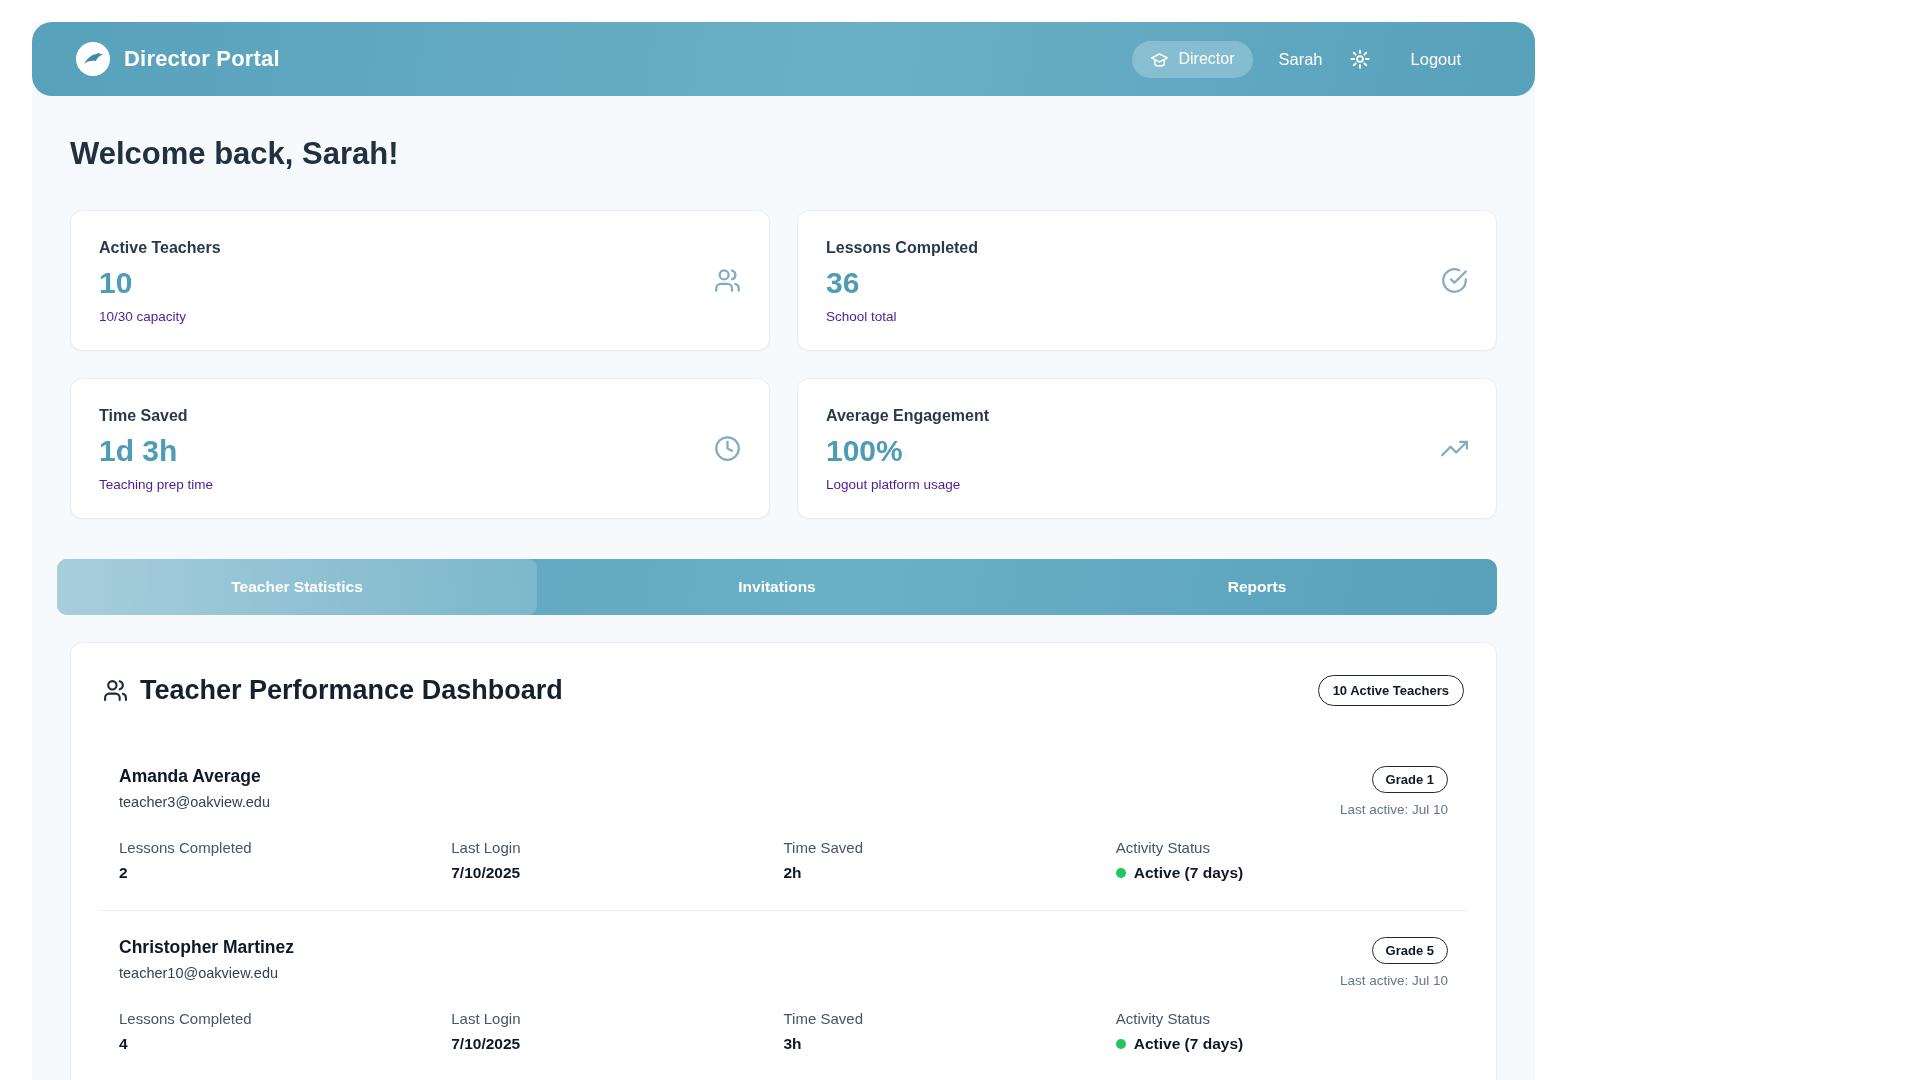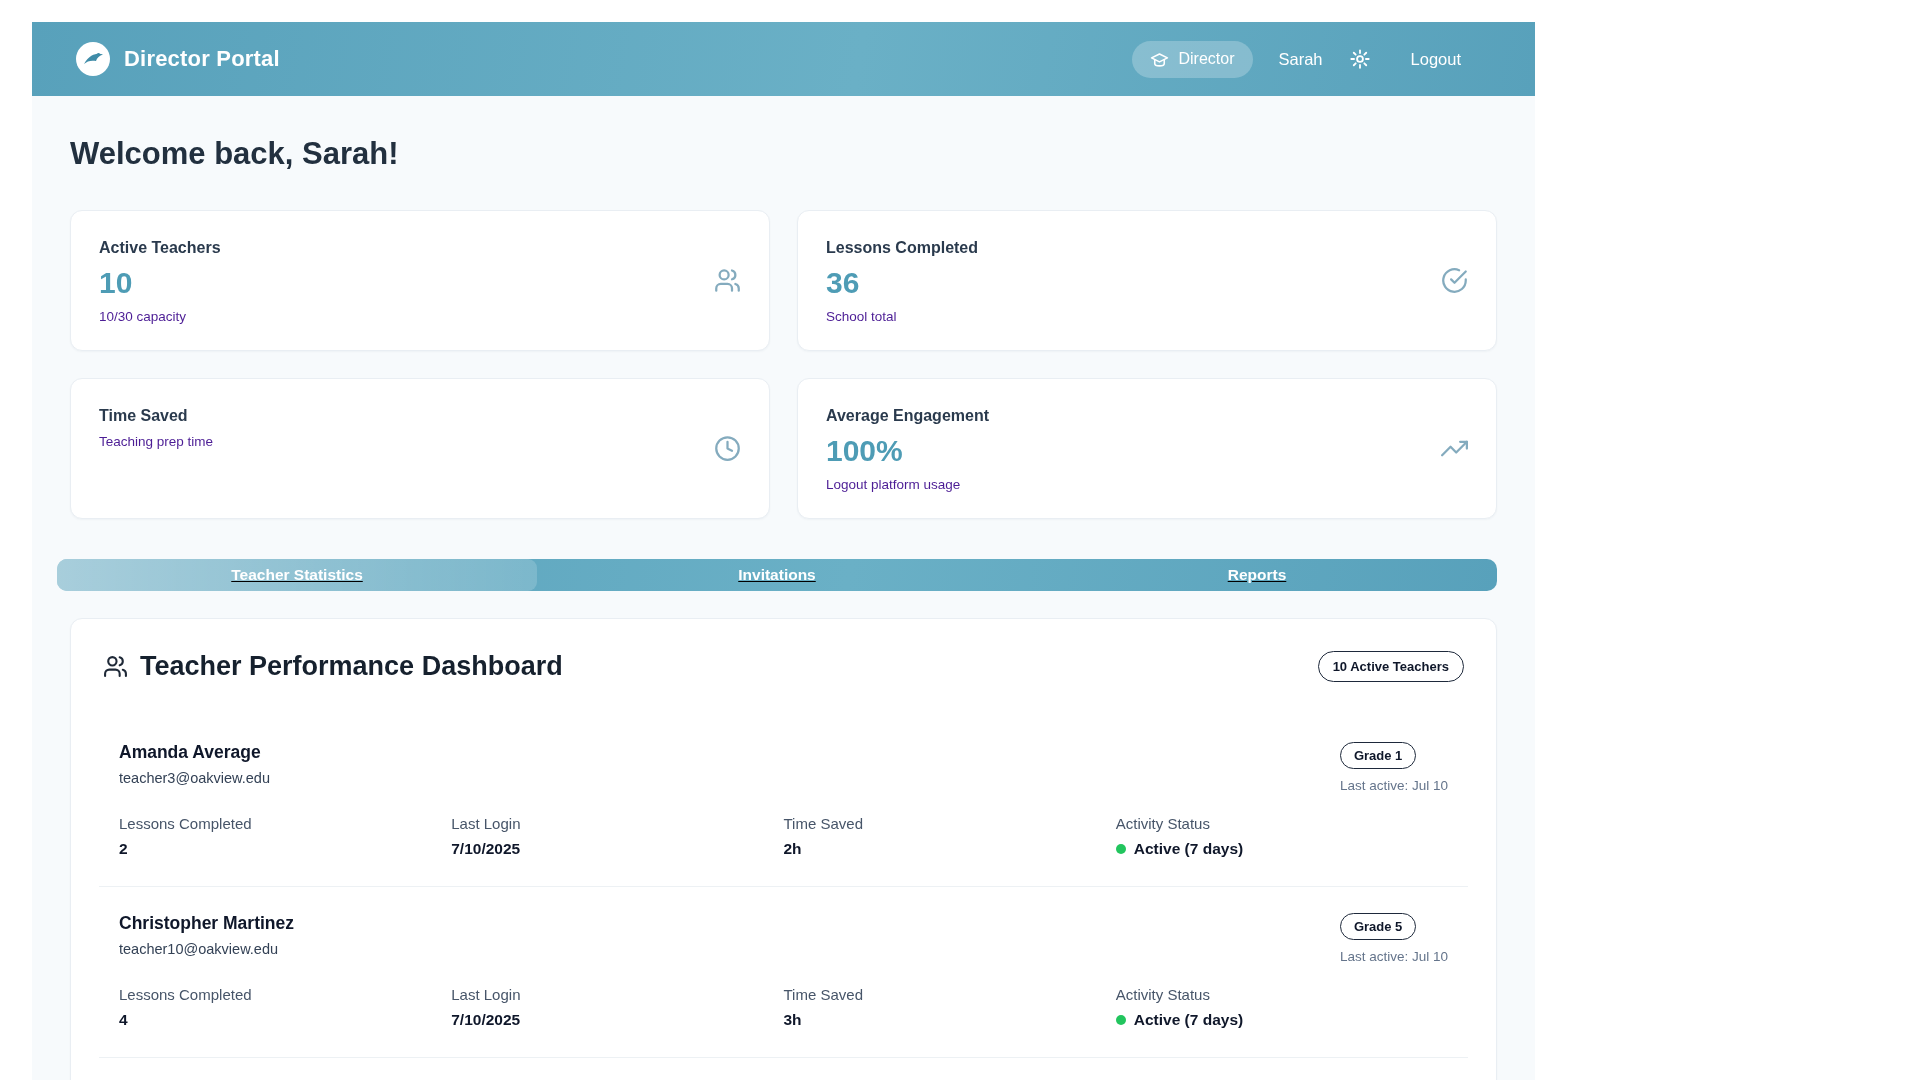--- a/index.html
+++ b/index.html
@@ -10,20 +10,21 @@
     position: absolute; left: 32px; top: 22px;
     width: 1503px; height: 1058px;
     background: #f7fafc; overflow: hidden;
   }
 
   
   .header {
     height: 74px; display: flex; align-items: center; justify-content: space-between;
     padding: 0 74px 0 44px; color: #fff;
     background: linear-gradient(100deg, #58a1bb 0%, #6ab0c6 55%, #58a1bb 100%);
+    border-radius: 20px;
   }
   .header-left { display: flex; align-items: center; gap: 14px; }
   .logo { width: 34px; height: 34px; display: block; }
   .app-title { font-size: 22px; font-weight: 700; letter-spacing: .2px; }
   .header-right { display: flex; align-items: center; gap: 26px; }
   .role-pill {
     display: flex; align-items: center; gap: 9px;
     background: rgba(255,255,255,.24); border-radius: 999px;
     padding: 9px 18px; font-size: 16px; font-weight: 500;
   }
@@ -44,22 +45,22 @@
     box-shadow: 0 1px 2px rgba(16,42,67,.04);
   }
   .stat-label { font-size: 16px; font-weight: 600; color: #2a3a4d; }
   .stat-value { font-size: 30px; font-weight: 700; color: #4e9cb5; margin-top: 9px; }
   .stat-sub { font-size: 13.5px; color: #4c1d95; margin-top: 9px; }
   .stat-icon { position: absolute; right: 28px; top: 56px; width: 27px; height: 27px; color: #84abbe; }
   .stat-icon svg { width: 27px; height: 27px; }
 
   
   .tab-bar {
-    margin: 40px 38px 0 25px; height: 32px; border-radius: 10px; overflow: hidden;
-    display: flex; background: linear-gradient(100deg, #58a1bb 0%, #6ab0c6 55%, #58a1bb 100%); text-decoration: underline;
+    margin: 40px 38px 0 25px; height: 56px; border-radius: 10px; overflow: hidden;
+    display: flex; background: linear-gradient(100deg, #58a1bb 0%, #6ab0c6 55%, #58a1bb 100%);
   }
   .tab {
     flex: 1; display: flex; align-items: center; justify-content: center;
     color: #fff; font-size: 15.5px; font-weight: 600; cursor: pointer;
   }
   .tab.active {
     background: linear-gradient(90deg, rgba(255,255,255,.48) 0%, rgba(255,255,255,.16) 100%);
     border-radius: 9px;
   }
 
@@ -76,21 +77,21 @@
   .dash-badge {
     border: 1.5px solid #1e293b; border-radius: 999px; padding: 7px 14px;
     font-size: 13px; font-weight: 700; color: #0f172a; background: #fff;
   }
 
   .rows { margin-top: 34px; }
   .teacher-row { padding: 26px 20px 28px 20px; border-bottom: 1px solid #edf1f4; }
   .row-top { display: flex; justify-content: space-between; align-items: flex-start; }
   .teacher-name { font-size: 17.5px; font-weight: 700; color: #0f172a; }
   .teacher-email { font-size: 14.5px; color: #334155; margin-top: 7px; }
-  .row-top-right { }
+  .row-top-right { text-align: right; }
   .grade-pill {
     display: inline-block; border: 1.5px solid #1e293b; border-radius: 999px;
     padding: 5px 13px; font-size: 13px; font-weight: 700; color: #0f172a; background: #fff;
   }
   .last-active { font-size: 13.5px; color: #64748b; margin-top: 9px; }
 
   .row-stats { margin-top: 22px; display: grid; grid-template-columns: repeat(4, 1fr); }
   .cell-label { font-size: 15px; color: #475569; }
   .cell-value { font-size: 15.5px; font-weight: 700; color: #0f172a; margin-top: 8px; display: flex; align-items: center; }
   .status-dot {
@@ -157,20 +158,21 @@
       <div class="stat-sub">School total</div>
       <span class="stat-icon">
         <svg viewBox="0 0 24 24" fill="none" stroke="currentColor" stroke-width="2" stroke-linecap="round" stroke-linejoin="round">
           <path d="M22 11.08V12a10 10 0 1 1-5.93-9.14"></path>
             <polyline points="22 4 12 14.01 9 11.01"></polyline>
         </svg>
       </span>
     </div>
     <div class="stat-card">
       <div class="stat-label">Time Saved</div>
+      <div class="stat-value">1d 3h</div>
       <div class="stat-sub">Teaching prep time</div>
       <span class="stat-icon">
         <svg viewBox="0 0 24 24" fill="none" stroke="currentColor" stroke-width="2" stroke-linecap="round" stroke-linejoin="round">
           <circle cx="12" cy="12" r="10"></circle>
             <polyline points="12 6 12 12 16 14"></polyline>
         </svg>
       </span>
     </div>
     <div class="stat-card">
       <div class="stat-label">Average Engagement</div>

